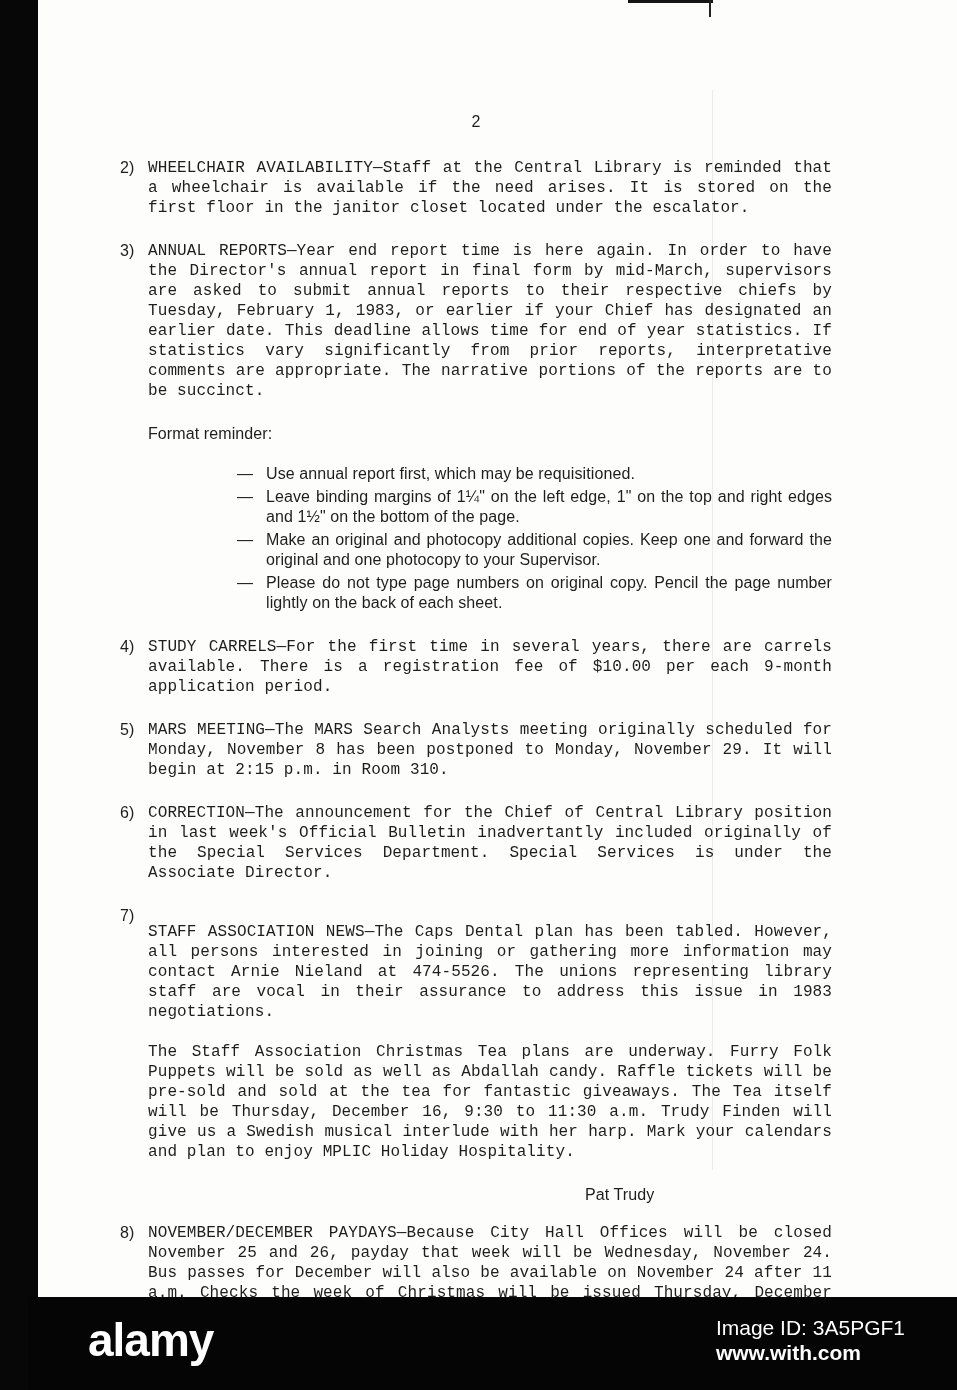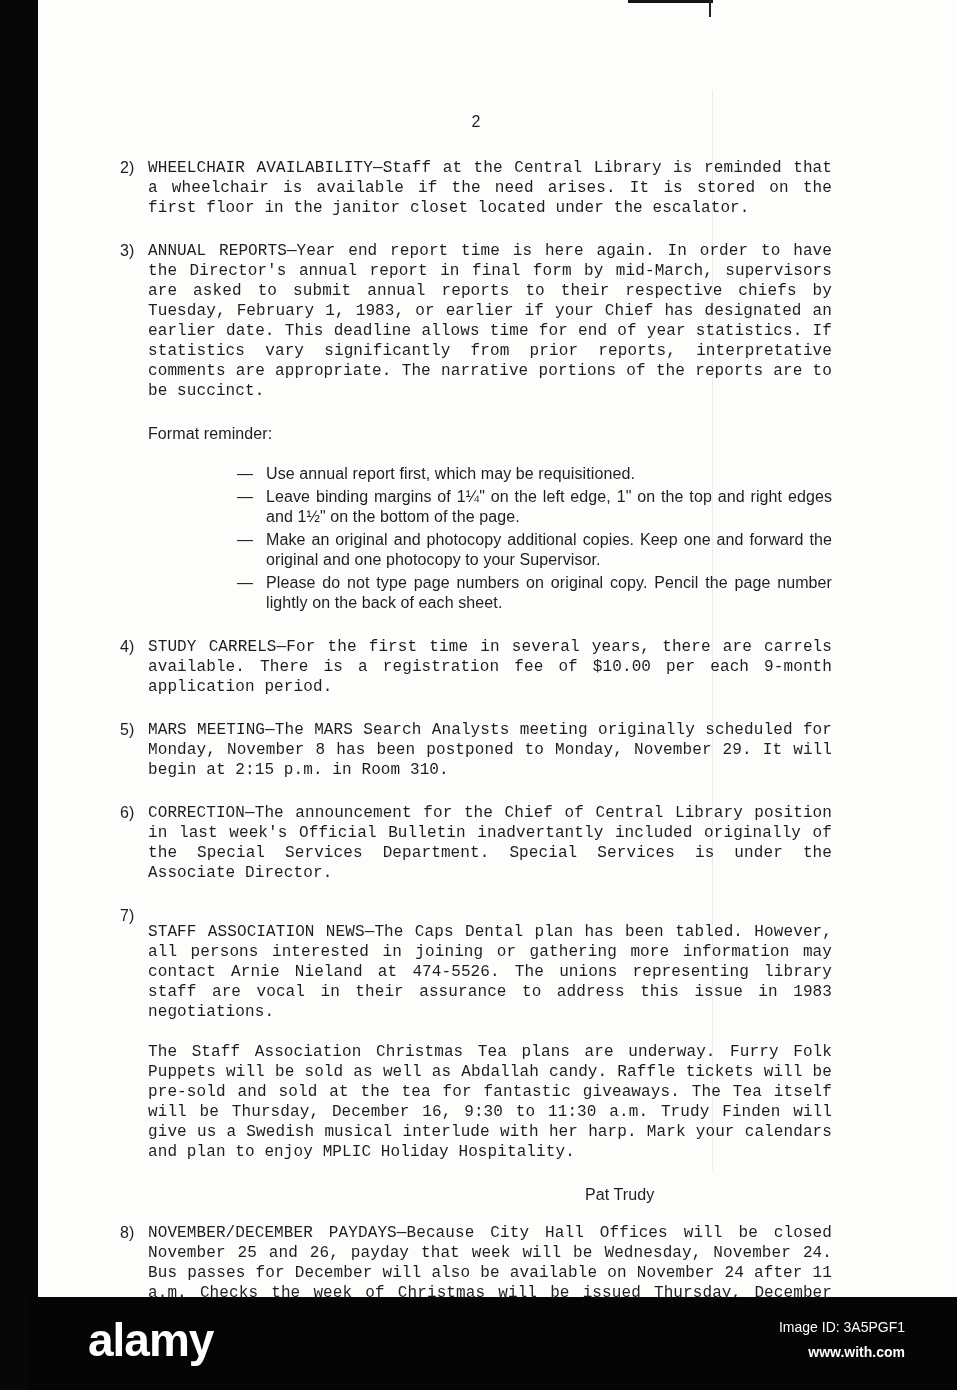--- a/index.html
+++ b/index.html
@@ -75,21 +75,21 @@
     background:#050505;
     display:flex;align-items:center;justify-content:space-between;
     padding:0 52px 8px 60px;box-sizing:border-box;
     color:#ffffff;
     margin-left:28px;
   }
   .brand{
     font-size:46px;font-weight:bold;letter-spacing:-1px;
   }
   .stock-meta{
-    text-align:right;font-size:14px;line-height:25px;
+    text-align:left;font-size:21px;line-height:25px;
   }
   .stock-meta .url{font-weight:bold;}
 </style>
 </head>
 <body>
 
 <div class="scan-root">
 
   <div class="edge-strip"></div>
   <div class="artifact-top"></div>

